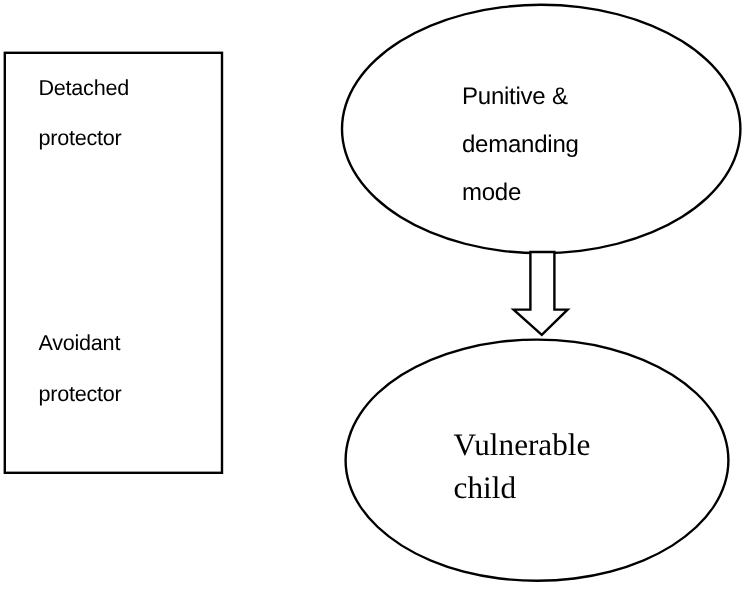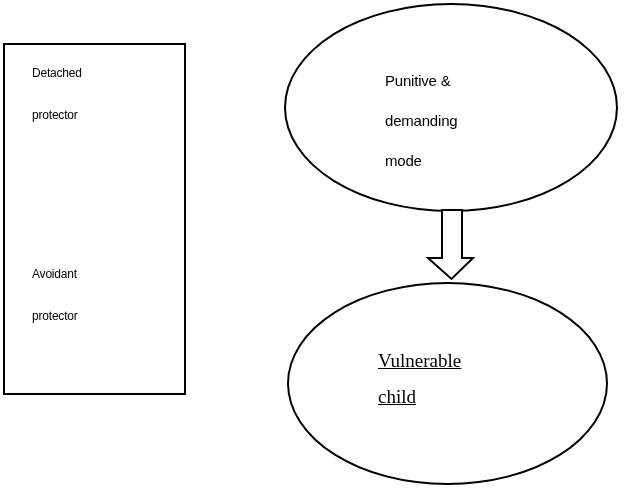--- a/index.html
+++ b/index.html
@@ -24,28 +24,28 @@
     width: 183px;
     height: 352px;
     border: 2px solid #000000;
     box-sizing: border-box;
     background: #ffffff;
   }
 
   .box-label {
     left: 32px;
     width: 150px;
-    font-size: 12px;
+    font-size: 18px;
     line-height: 42px;
     white-space: pre-line;
     letter-spacing: -0.2px;
   }
   .box-label-1 { top: 52px; }
   .box-label-2 { top: 171px; }
-  .box-label-3 { top: 253px; }
+  .box-label-3 { top: 265px; }
 
   .ellipse {
     border: 2px solid #000000;
     border-radius: 50%;
     box-sizing: border-box;
     background: #ffffff;
   }
   .ellipse-punitive {
     left: 284px;
     top: 3px;
@@ -56,34 +56,33 @@
     left: 287px;
     top: 282px;
     width: 321px;
     height: 203px;
   }
 
   .punitive-label {
     left: 385px;
     top: 61px;
     width: 160px;
-    font-size: 15px;
+    font-size: 20px;
     line-height: 40px;
     white-space: pre-line;
     letter-spacing: -0.2px;
   }
   .vulnerable-label {
     left: 378px;
-    top: 343px;
+    top: 353px;
     width: 160px;
     font-family: "Liberation Serif", serif;
-    font-size: 19px;
+    font-size: 26px;
     line-height: 36px;
     white-space: pre-line;
-    text-decoration: underline;
   }
 
   .arrow-svg {
     left: 420px;
     top: 198px;
     width: 64px;
     height: 88px;
   }
 </style>
 </head>

